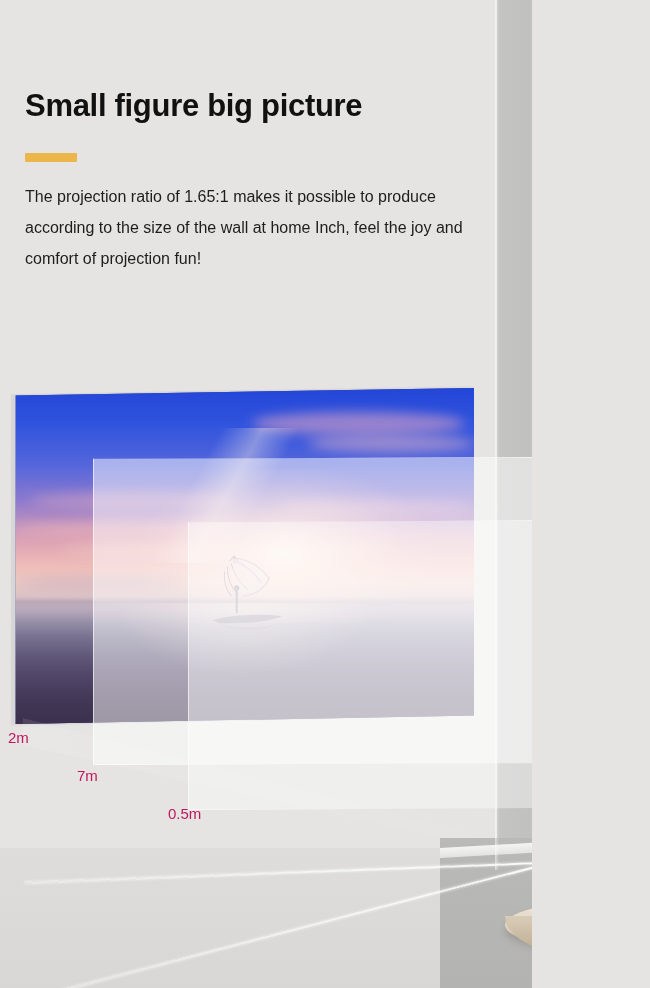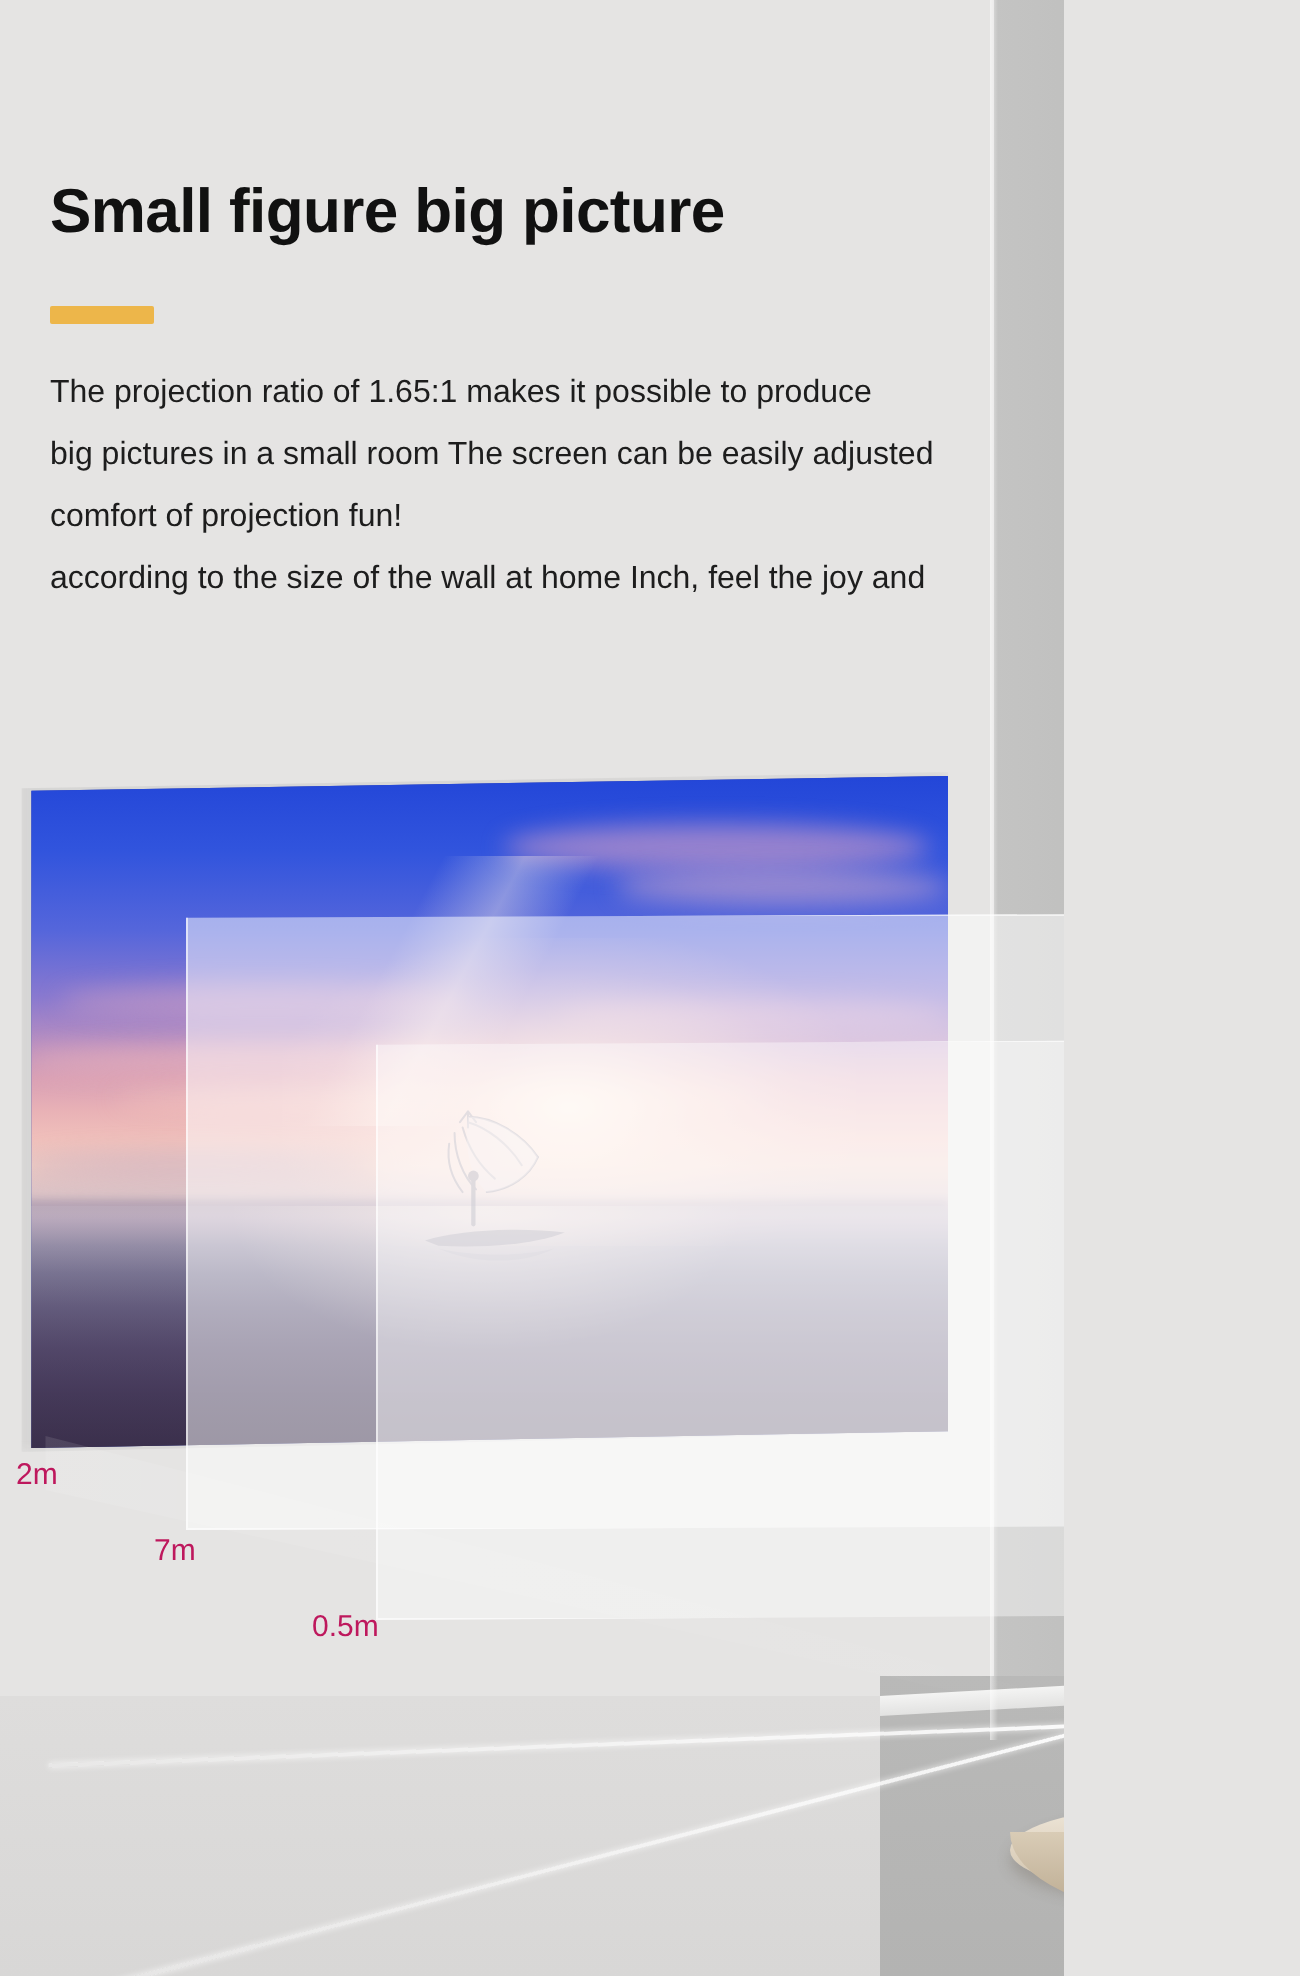--- a/index.html
+++ b/index.html
@@ -95,21 +95,21 @@
   .plane-1m{left:93px;top:457px;width:462px;height:308px;
     clip-path:polygon(0 0.6%, 100% 0%, 100% 99.4%, 0 100%);}
   .plane-05m{left:188px;top:520px;width:402px;height:290px;
     clip-path:polygon(0 0.8%, 100% 0%, 100% 99.2%, 0 100%);
     background:rgba(255,255,255,.40);}
 
   
   .dlabel{position:absolute;font-size:15px;color:#be185d;}
   .d-2m{left:8px;top:729px;}
   .d-1m{left:77px;top:767px;}
-  .d-05m{left:156px;top:805px;}
+  .d-05m{left:168px;top:805px;}
 
   
   .beam{position:absolute;height:2px;background:linear-gradient(90deg,rgba(255,255,255,.35),rgba(255,255,255,.98));
     transform-origin:right center;box-shadow:0 0 3px rgba(255,255,255,.8);}
   .beam-top{left:28px;top:858px;width:538px;transform:rotate(-14.6deg);}
   .beam-bottom{left:24px;top:861px;width:542px;transform:rotate(-2.2deg);}
   .beam-haze{position:absolute;left:20px;top:718px;width:552px;height:150px;
     background:linear-gradient(92deg,rgba(255,255,255,.10),rgba(255,255,255,0));
     clip-path:polygon(0.5% 0%, 100% 94%, 100% 99%, 0.5% 18%);}
 
@@ -153,23 +153,22 @@
   <div class="floor"></div>
   <div class="floor-right"></div>
   <div class="baseboard"></div>
   <div class="corner-edge"></div>
 
   <div class="headline">Small figure big picture</div>
   <div class="accent-bar"></div>
 
   <div class="bodytext">
     <p>The projection ratio of 1.65:1 makes it possible to produce</p>
-    <p>big pictures in a small room The screen can be easily adjusted</p>
+    <p>according to the size of the wall at home Inch, feel the joy and</p>
     <p>comfort of projection fun!</p>
-    <p>according to the size of the wall at home Inch, feel the joy and</p>
   </div>
 
   <div class="logo">
     <svg viewBox="0 0 58 52" width="58" height="52" aria-hidden="true">
       <path d="M6 10 C5 26, 14 38, 30 40 C38 41, 44 40, 50 39" fill="none" stroke="#111" stroke-width="3.4" stroke-linecap="round"></path>
       <path d="M14 26 C20 36, 30 40, 41 39 C44 38.6, 46 38, 47.5 37" fill="none" stroke="#111" stroke-width="3.2" stroke-linecap="round"></path>
       <path d="M18 10 L22 24" fill="none" stroke="#edb64a" stroke-width="3.6" stroke-linecap="round"></path>
       <path d="M24 12 L29 28" fill="none" stroke="#edb64a" stroke-width="3.6" stroke-linecap="round"></path>
       <path d="M30 15 L36 31" fill="none" stroke="#edb64a" stroke-width="3.4" stroke-linecap="round"></path>
     </svg>

